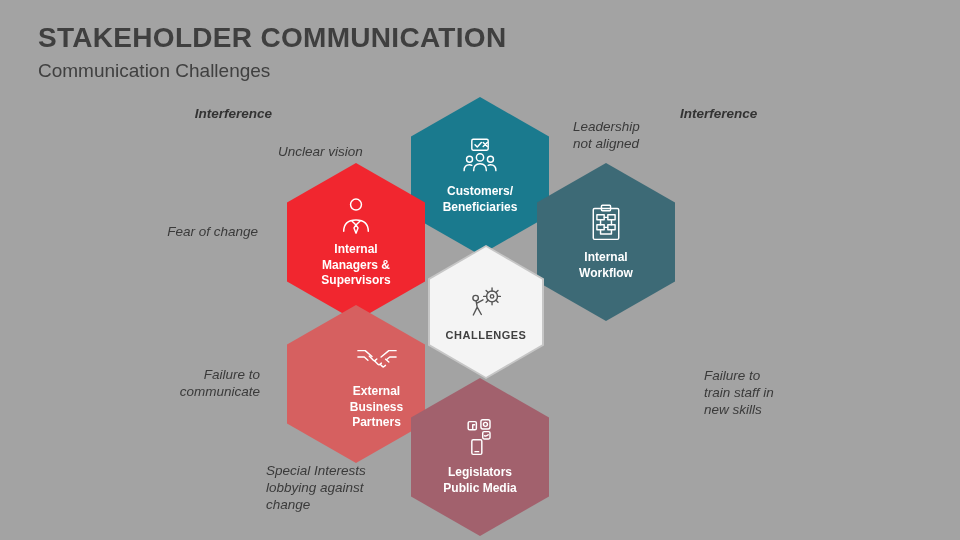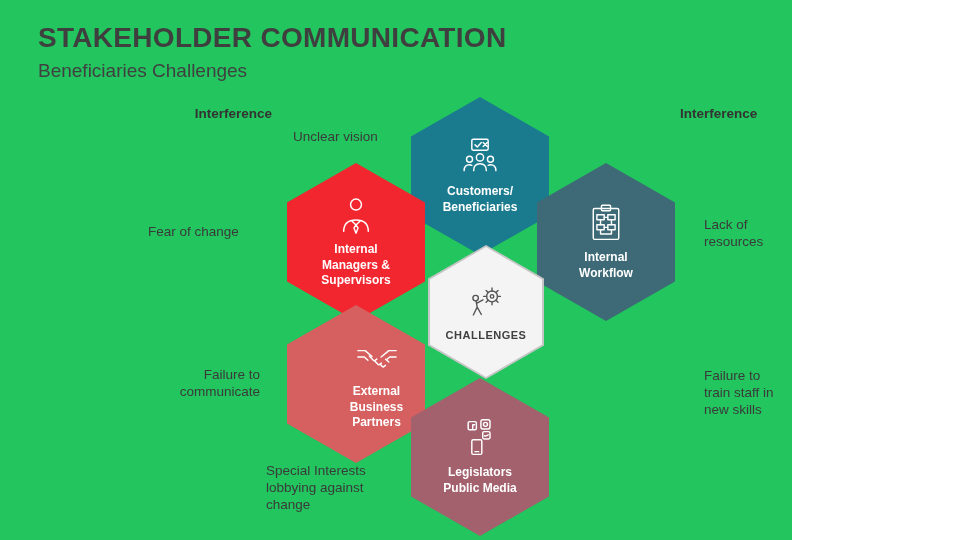--- a/index.html
+++ b/index.html
@@ -1,18 +1,18 @@
 <!DOCTYPE html>
 <html><head>
 <meta charset="utf-8">
 <style>
   * { margin:0; padding:0; box-sizing:border-box; }
   html,body { width:960px; height:540px; background:#ffffff; overflow:hidden;
               font-family:"Liberation Sans", sans-serif; }
-  .slide { position:relative; width:792px; height:540px; background:#22c55e; }
+  .slide { position:relative; width:960px; height:540px; background:#a3a3a3; }
 
   .title { position:absolute; left:38px; top:22px; font-size:28px; font-weight:bold;
            color:#3f3f3f; letter-spacing:.3px; }
   .subtitle { position:absolute; left:38px; top:60px; font-size:19px; color:#404040; }
 
   .hex { position:absolute; width:138px; height:158px;
          clip-path:polygon(50% 0,100% 25%,100% 75%,50% 100%,0 75%,0 25%);
          display:flex; flex-direction:column; align-items:center; justify-content:center;
          text-align:center; }
   .hex-label { color:#fff; font-weight:bold; font-size:12px; line-height:1.3;
@@ -30,41 +30,41 @@
          clip-path:polygon(50% 0,100% 25%,100% 75%,50% 100%,0 75%,0 25%);
          background:#c6c6c6; z-index:3; }
   .center-hex { position:absolute; inset:2px;
          clip-path:polygon(50% 0,100% 25%,100% 75%,50% 100%,0 75%,0 25%);
          background:#f4f4f4; display:flex; flex-direction:column;
          align-items:center; justify-content:center; text-align:center; }
   .center-label { font-size:11px; font-weight:bold; letter-spacing:.5px;
                   color:#3f3f3f; margin-top:8px; }
 
   .callout { position:absolute; font-size:13.5px; color:#3a3a3a; line-height:1.25;
-             white-space:pre-line; }
+             white-space:pre-line;font-style:italic; }
   .bold { font-weight:bold; color:#333; }
 
   .co-int-left   { left:150px; top:106px; width:122px; text-align:right; }
-  .co-unclear    { left:278px; top:129px; width:115px; text-align:center; }
+  .co-unclear    { left:278px; top:144px; width:115px; text-align:left; }
   .co-leadership { left:573px; top:119px; width:110px; }
   .co-int-right  { left:680px; top:106px; width:110px; }
-  .co-fear       { left:148px; top:224px; width:110px; }
+  .co-fear       { left:148px; top:224px; width:110px; text-align:right; }
   .co-lack       { left:704px; top:217px; width:95px;  }
   .co-fail-comm  { left:146px; top:367px; width:114px; text-align:right; }
   .co-fail-train { left:704px; top:368px; width:100px; }
   .co-special    { left:266px; top:463px; width:130px; text-align:left; }
   .co-benefits   { left:562px; top:471px; width:122px; }
 </style>
 </head>
 <body>
 
 <div class="slide">
 
   <div class="title">STAKEHOLDER COMMUNICATION</div>
-  <div class="subtitle">Beneficiaries Challenges</div>
+  <div class="subtitle">Communication Challenges</div>
 
   <div class="hex" id="hex-customers" style="background: rgb(26, 122, 142);">
     <span class="icon">
       <svg width="44" height="40" viewBox="0 0 48 44" fill="none" stroke="#fff" stroke-width="1.6" stroke-linecap="round" stroke-linejoin="round">
         <rect x="15" y="2.5" width="18" height="12" rx="1.5"></rect>
         <path d="M18.5 8.5l2.5 2.5 4.5-5"></path>
         <path d="M27.5 6l4.5 4.5M32 6l-4.5 4.5"></path>
         <circle cx="24" cy="22.5" r="4"></circle>
         <path d="M17 37q0-7.5 7-7.5t7 7.5"></path>
         <circle cx="12.5" cy="24.5" r="3.3"></circle>
@@ -153,24 +153,24 @@
           <circle cx="12" cy="17.5" r="3.2"></circle>
           <path d="M12.5 20.7l1.3 7.3M13 23.5l7.5-4M13.8 28l-4.5 9M13.8 28l4.8 8.5"></path>
         </svg>
       </span>
       <div class="center-label">CHALLENGES</div>
     </div>
   </div>
 
   <div class="callout co-int-left bold">Interference</div>
   <div class="callout co-unclear">Unclear vision</div>
+  <div class="callout co-leadership">Leadership
+not aligned</div>
   <div class="callout co-int-right bold">Interference</div>
   <div class="callout co-fear">Fear of change</div>
-  <div class="callout co-lack">Lack of
-resources</div>
   <div class="callout co-fail-comm">Failure to
 communicate</div>
   <div class="callout co-fail-train">Failure to
 train staff in
 new skills</div>
   <div class="callout co-special">Special Interests
 lobbying against
 change</div>
 
 </div>

